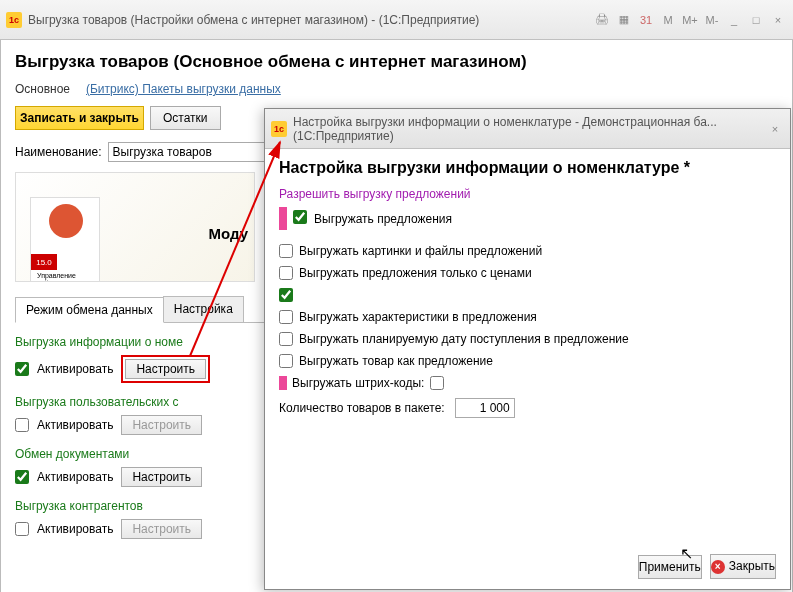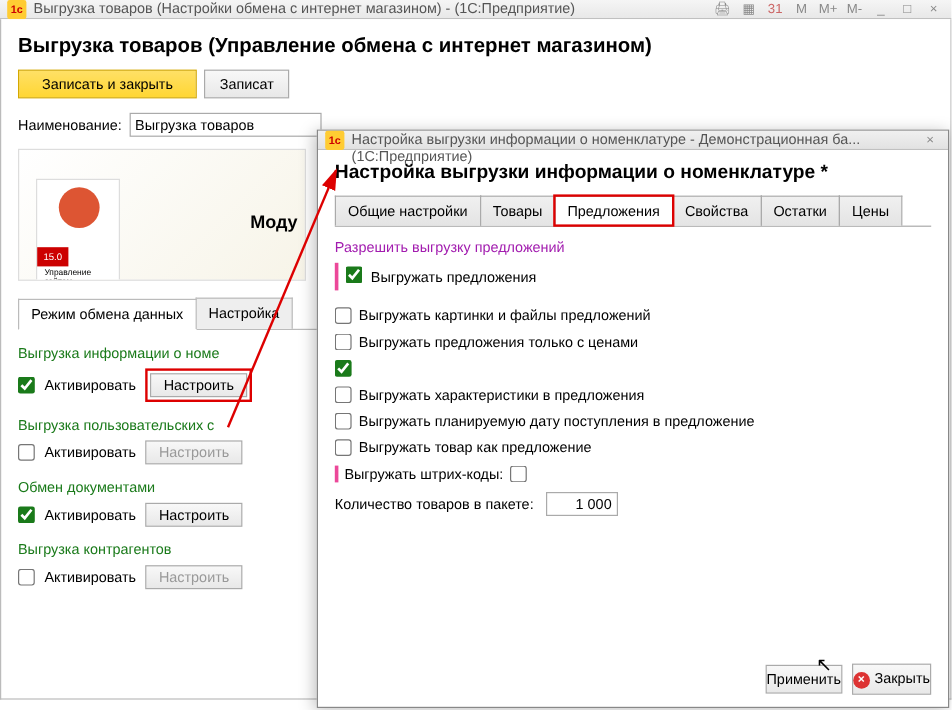--- a/index.html
+++ b/index.html
@@ -1,33 +1,33 @@
 <!DOCTYPE html>
 <html><head>
 <meta charset="utf-8">
 <style>
 * { box-sizing: border-box; margin: 0; padding: 0; font-family: Arial, sans-serif; }
 body { width: 793px; height: 592px; background: #fff; overflow: hidden; position: relative; font-size: 12px; }
 
 
-.titlebar { height: 16px; background: linear-gradient(#f5f5f5,#e8e8e8); border-bottom: 1px solid #c0c0c0; display: flex; padding: 0 6px; }
+.titlebar { height: 40px; background: linear-gradient(#f5f5f5,#e8e8e8); border-bottom: 1px solid #c0c0c0; display: flex; align-items: center; padding: 0 6px; }
 .titlebar .logo1c { width: 16px; height: 16px; background: #fc3; border-radius: 2px; font-size: 9px; display:flex;align-items:center;justify-content:center;font-weight:bold;color:#c00;margin-right:6px; }
 .titlebar .ttl { flex: 1; font-size: 12px; color: #555; }
 .titlebar .sysicons { display: flex; align-items: center; gap: 4px; }
 .titlebar .sysicons span { width: 18px; height: 16px; display:flex;align-items:center;justify-content:center;font-size:11px;color:#888;border:1px solid transparent;}
 
 
 .mainwin { padding: 12px 14px; background: #fff; border: 1px solid #bbb; border-top: none; position: relative; }
 .mainwin h1 { font-size: 17px; font-weight: bold; margin-bottom: 10px; }
 .navrow { display:flex; align-items:center; gap: 16px; margin-bottom: 10px;}
 .navrow .main-tab { color:#333; }
 .navrow .link { color:#3a6ea5; text-decoration: underline; cursor: pointer; }
 
 .toolbar { display:flex; gap: 6px; margin-bottom: 12px; align-items:center;}
-.btn-yellow { background: linear-gradient(#ffe066,#ffd633); border:1px solid #d4a800; padding: 4px 19px; font-weight: normal; font-size: 12px; cursor:pointer; }
+.btn-yellow { background: linear-gradient(#ffe066,#ffd633); border:1px solid #d4a800; padding: 4px 4px; font-weight: bold; font-size: 12px; cursor:pointer; }
 .btn { background: linear-gradient(#f8f8f8,#e8e8e8); border:1px solid #aaa; padding: 4px 12px; font-size: 12px; cursor:pointer; }
 
 .fieldrow { display:flex; align-items:center; gap:6px; margin-bottom: 10px;}
 .fieldrow label { font-size:12px;}
 .fieldrow input[type=text]{ border:1px solid #aaa; padding:2px 4px; font-size:12px; width: 160px; }
 
 .banner { width: 240px; height: 110px; background: linear-gradient(135deg,#fff 0%,#f7f4e8 100%); border:1px solid #ddd; position:relative; margin-bottom: 14px; overflow:hidden; }
 .banner .box { position:absolute; left:14px; top:24px; width:70px; height:96px; background:#fff; border:1px solid #ddd;}
 .banner .box .bx-logo { position:absolute; top:6px; left:18px; width:34px; height:34px; border-radius:50%; background:#d53; }
 .banner .box .bx-badge { position:absolute; bottom:22px; left:0; width:26px; height:16px; background:#c00; color:#fff; font-size:8px; display:flex;align-items:center;justify-content:center;}
@@ -52,21 +52,21 @@
 .dialog h2 { font-size: 16px; font-weight:bold; margin-bottom: 10px; }
 
 .dtabs { display:flex; border-bottom:1px solid #aaa; margin-bottom:10px;}
 .dtabs .tab { padding:5px 10px; border:1px solid #aaa; border-bottom:none; background:linear-gradient(#f0f0f0,#e4e4e4); margin-right:-1px; font-size:12px; cursor:pointer; white-space:nowrap;}
 .dtabs .tab.active { background:#fff; position:relative; }
 .dtabs .tab.hl { outline:2px solid #d00; outline-offset:-1px; }
 
 .group-title { color:#a21caf; font-size:12px; margin-bottom:6px; }
 .chk { display:flex; align-items:center; gap:6px; margin-bottom:8px; font-size:12px;}
 .chk input[type=checkbox]{ width:14px; height:14px; accent-color:#1a7a1a;}
-.chk.leadbar { border-left:3px solid #ec4899; padding-left:5px;}
+.chk.leadbar { border-left:8px solid #ec4899; padding-left:5px;}
 .chk.leadbar.hl { padding:2px 5px; }
 
 .numrow { display:flex; align-items:center; gap:10px; margin-top:8px; font-size:12px;}
 .numrow input { border:1px solid #aaa; width:60px; padding:2px 4px; text-align:right; font-size:12px;}
 
 .dfooter { position:absolute; bottom:10px; right:14px; display:flex; gap:8px; align-items:center;}
 .dfooter .btn { padding:4px 0; }
 .btn .xicon { display:inline-block; width:14px; height:14px; background:#d33; border-radius:50%; color:#fff; font-size:10px; line-height:14px; text-align:center; margin-right:4px; font-weight:bold;}
 
 
@@ -88,24 +88,28 @@
     <span>M</span>
     <span>M+</span>
     <span>M-</span>
     <span>_</span>
     <span>□</span>
     <span>×</span>
   </div>
 </div>
 
 <div class="mainwin" style="height:567px;">
-  <h1>Выгрузка товаров (Управление обмена с интернет магазином)</h1>
+  <h1>Выгрузка товаров (Основное обмена с интернет магазином)</h1>
+  <div class="navrow">
+    <span class="main-tab">Основное</span>
+    <span class="link">(Битрикс) Пакеты выгрузки данных</span>
+  </div>
   <div class="toolbar">
     <button class="btn-yellow">Записать и закрыть</button>
-    <button class="btn">Записат</button>
+    <button class="btn">Остатки</button>
   </div>
   <div class="fieldrow">
     <label>Наименование:</label>
     <input type="text" value="Выгрузка товаров" style="">
   </div>
 
   <div class="banner">
     <div class="box">
       <div class="bx-logo"></div>
       <div class="bx-badge">15.0</div>
@@ -150,28 +154,20 @@
 <div class="dialog">
   <div class="titlebar">
     <span class="logo1c">1c</span>
     <span class="ttl">Настройка выгрузки информации о номенклатуре - Демонстрационная ба...  (1С:Предприятие)</span>
     <div class="sysicons">
       <span>×</span>
     </div>
   </div>
   <div class="dcontent">
     <h2>Настройка выгрузки информации о номенклатуре *</h2>
-    <div class="dtabs" id="dtabs">
-        <div class="tab">Общие настройки</div>
-        <div class="tab">Товары</div>
-        <div class="tab active hl">Предложения</div>
-        <div class="tab">Свойства</div>
-        <div class="tab">Остатки</div>
-        <div class="tab">Цены</div>
-      </div>
 
     <div class="group-title">Разрешить выгрузку предложений</div>
     <div class="chk leadbar hl" style="margin-bottom:14px;">
       <span class="hl-box" style="padding:1px;">
         <input type="checkbox" checked="" style="">
       </span>
       <span>Выгружать предложения</span>
     </div>
 
     <div id="dchecks">

